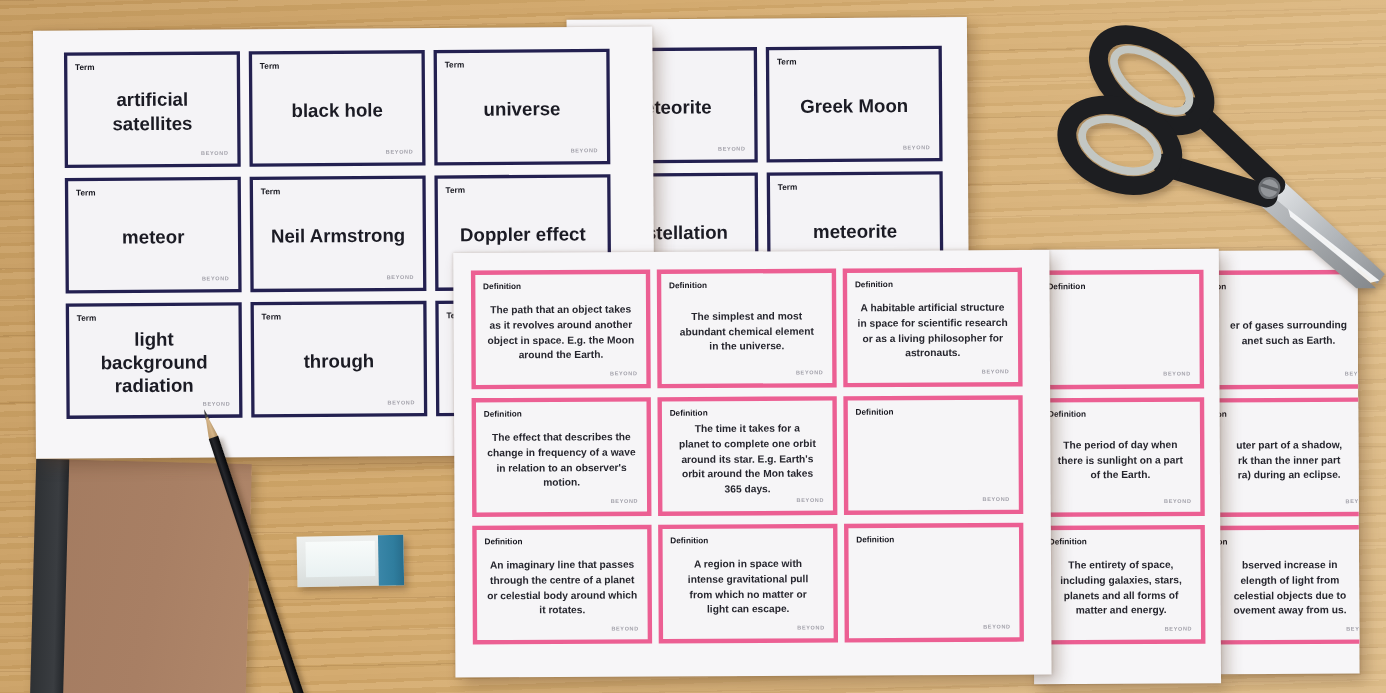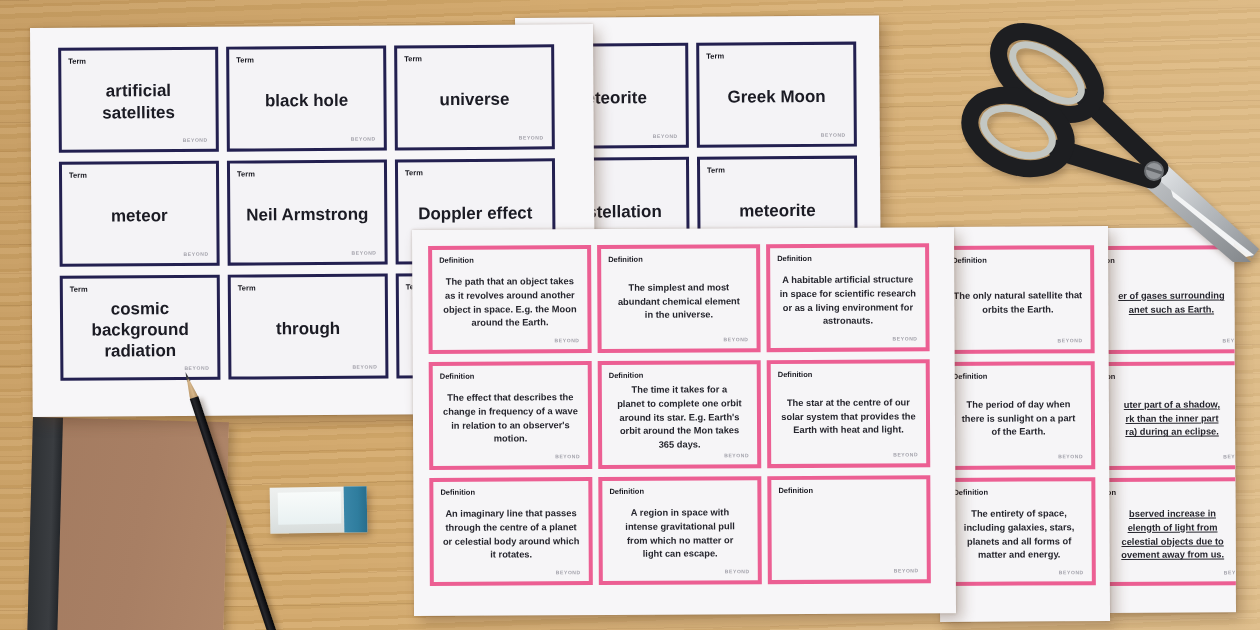--- a/index.html
+++ b/index.html
@@ -25,21 +25,21 @@
   #def-sheet-main{left:412px; top:230px; width:526px; height:370px; z-index:6;
     grid-template-columns:repeat(3,163px); grid-auto-rows:108px; gap:8px 6px;
     padding:16px 0 0 16px; transform:rotate(-0.3deg); transform-origin:top left;}
   #def-sheet-right{left:938px; top:227px; width:167px; height:376px; z-index:5;
     grid-template-columns:153px; grid-auto-rows:108px; gap:8px;
     padding:19px 0 0 3px; overflow:hidden; transform:rotate(-0.3deg); transform-origin:top left;}
   #def-sheet-edge{left:1106px; top:228px; width:128px; height:367px; z-index:4;
     grid-template-columns:153px; grid-auto-rows:108px; gap:8px;
     padding:18px 0 0 0; overflow:hidden; transform:rotate(-0.3deg); transform-origin:top left;}
   #def-sheet-edge .card{margin-left:-37px;}
-  #def-sheet-edge .card-text{padding-left:14px;text-decoration:underline;}
+  #def-sheet-edge .card-text{padding-left:14px;}
   
   .card{position:relative; display:flex; align-items:center; justify-content:center;
     background:#f4f3f6; overflow:hidden;}
   .term-card{border:3px solid #232050;}
   .def-card{border:4px solid #ec5f93; background:#f6f5f7;}
   .card-label{position:absolute; top:6px; left:7px; font-size:7.5px; font-weight:bold; color:#17171f;}
   .card-text{font-weight:bold; text-align:center; white-space:pre;}
   .term-card .card-text{font-size:17px; line-height:1.25; color:#1b1b24; margin-top:4px;}
   .def-card .card-text{font-size:9.3px; line-height:1.5; color:#26262e; margin-top:7px;}
   .brand{position:absolute; right:8px; bottom:6px; font-size:5px; letter-spacing:.6px;
@@ -129,21 +129,21 @@
         <span class="card-text">Neil Armstrong</span>
         <span class="brand">BEYOND</span>
       </div>
       <div class="card term-card">
         <span class="card-label">Term</span>
         <span class="card-text">Doppler effect</span>
         <span class="brand">BEYOND</span>
       </div>
       <div class="card term-card">
         <span class="card-label">Term</span>
-        <span class="card-text">cosmic
+        <span class="card-text">light
 background
 radiation</span>
         <span class="brand">BEYOND</span>
       </div>
       <div class="card term-card">
         <span class="card-label">Term</span>
         <span class="card-text">through</span>
         <span class="brand">BEYOND</span>
       </div>
       <div class="card term-card">
@@ -171,22 +171,20 @@
         <span class="card-text">bserved increase in
 elength of light from
 celestial objects due to
 ovement away from us.</span>
         <span class="brand">BEYOND</span>
       </div>
     </div>
   <div id="def-sheet-right" class="sheet grid">
       <div class="card def-card">
         <span class="card-label">Definition</span>
-        <span class="card-text">The only natural satellite that
-orbits the Earth.</span>
         <span class="brand">BEYOND</span>
       </div>
       <div class="card def-card">
         <span class="card-label">Definition</span>
         <span class="card-text">The period of day when
 there is sunlight on a part
 of the Earth.</span>
         <span class="brand">BEYOND</span>
       </div>
       <div class="card def-card">
@@ -211,21 +209,21 @@
         <span class="card-label">Definition</span>
         <span class="card-text">The simplest and most
 abundant chemical element
 in the universe.</span>
         <span class="brand">BEYOND</span>
       </div>
       <div class="card def-card">
         <span class="card-label">Definition</span>
         <span class="card-text">A habitable artificial structure
 in space for scientific research
-or as a living environment for
+or as a living philosopher for
 astronauts.</span>
         <span class="brand">BEYOND</span>
       </div>
       <div class="card def-card">
         <span class="card-label">Definition</span>
         <span class="card-text">The effect that describes the
 change in frequency of a wave
 in relation to an observer's
 motion.</span>
         <span class="brand">BEYOND</span>
@@ -234,23 +232,20 @@
         <span class="card-label">Definition</span>
         <span class="card-text">The time it takes for a
 planet to complete one orbit
 around its star. E.g. Earth's
 orbit around the Mon takes
 365 days.</span>
         <span class="brand">BEYOND</span>
       </div>
       <div class="card def-card">
         <span class="card-label">Definition</span>
-        <span class="card-text">The star at the centre of our
-solar system that provides the
-Earth with heat and light.</span>
         <span class="brand">BEYOND</span>
       </div>
       <div class="card def-card">
         <span class="card-label">Definition</span>
         <span class="card-text">An imaginary line that passes
 through the centre of a planet
 or celestial body around which
 it rotates.</span>
         <span class="brand">BEYOND</span>
       </div>

